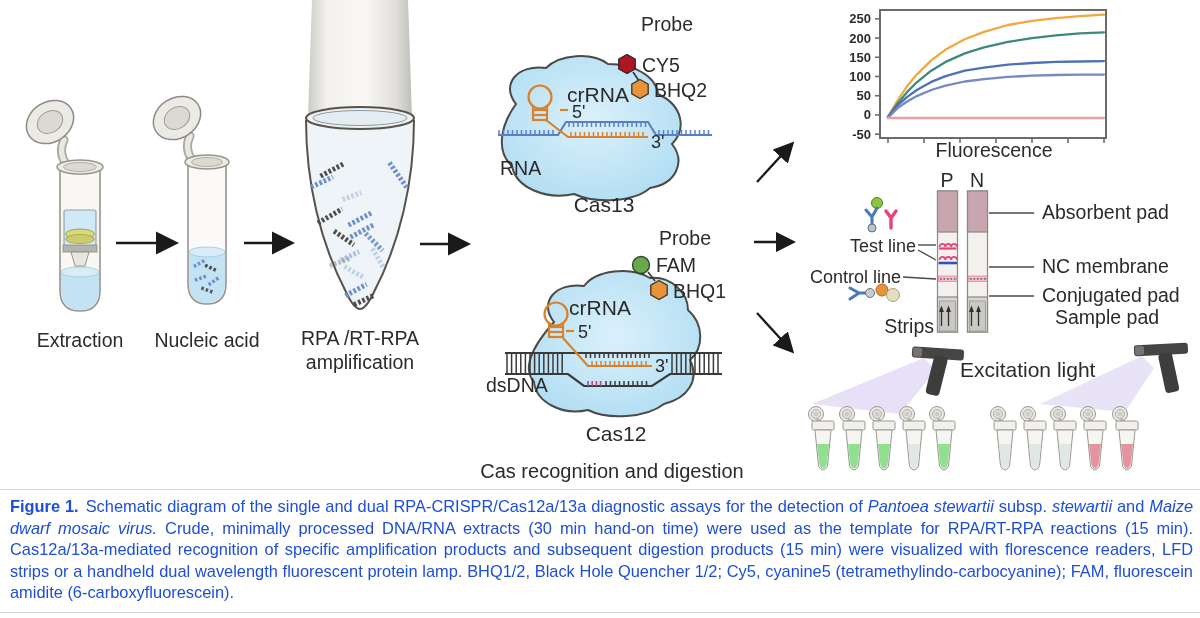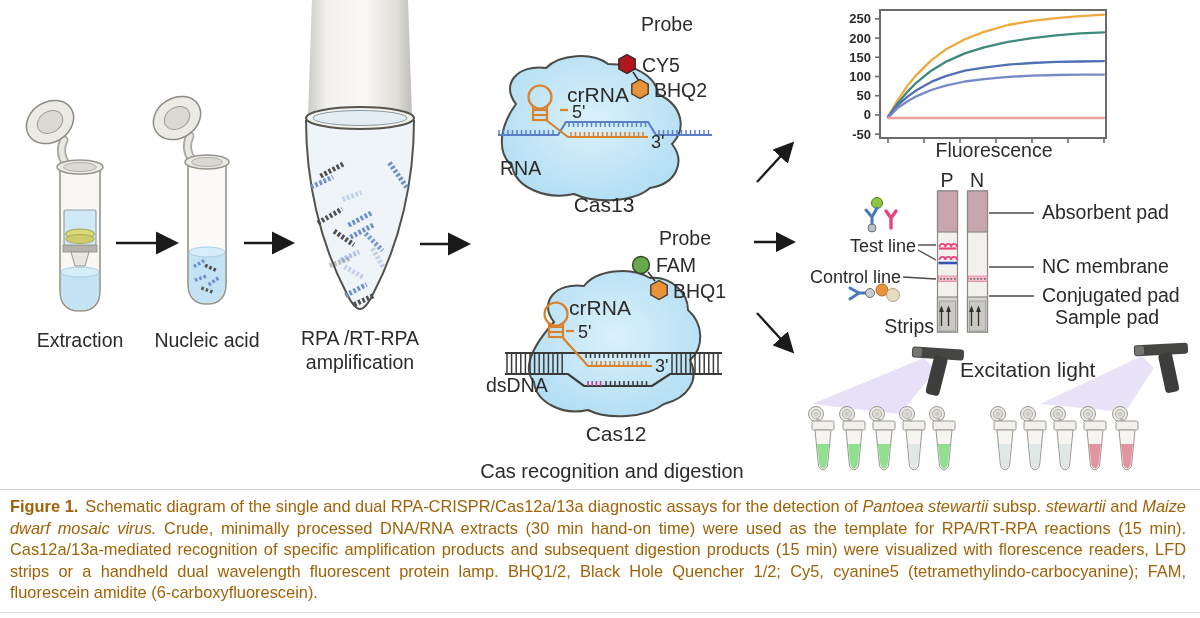--- a/index.html
+++ b/index.html
@@ -2,22 +2,22 @@
 <html><head>
 <meta charset="utf-8">
 <style>
   html,body{margin:0;padding:0;background:#ffffff;}
   .stage{position:relative;width:1200px;height:618px;background:#fff;overflow:hidden;
          font-family:"Liberation Sans",sans-serif;color:#222;}
   .stage svg{position:absolute;left:0;top:0;font-family:"Liberation Sans",sans-serif;}
   .hr{position:absolute;left:0;right:0;height:1px;background:#d6d6d6;}
   .hr.top{top:489px;}
   .hr.bottom{top:612px;}
-  .caption{position:absolute;left:10px;right:14px;top:496px;
-           font-size:16.4px;line-height:21.6px;color:#a16207;text-align:justify;}
+  .caption{position:absolute;left:10px;right:7px;top:496px;
+           font-size:16.4px;line-height:21.6px;color:#1d4ed8;text-align:justify;}
   .caption .cap-label{font-weight:bold;margin-right:7px;}
   .caption i{font-style:italic;}
   text{fill:#2b2b2b;}
   .lbl{font-size:19.5px;}
   .lbl-s{font-size:18px;}
   .tick{font-size:13px;font-weight:bold;}
 </style>
 </head>
 <body>
 

